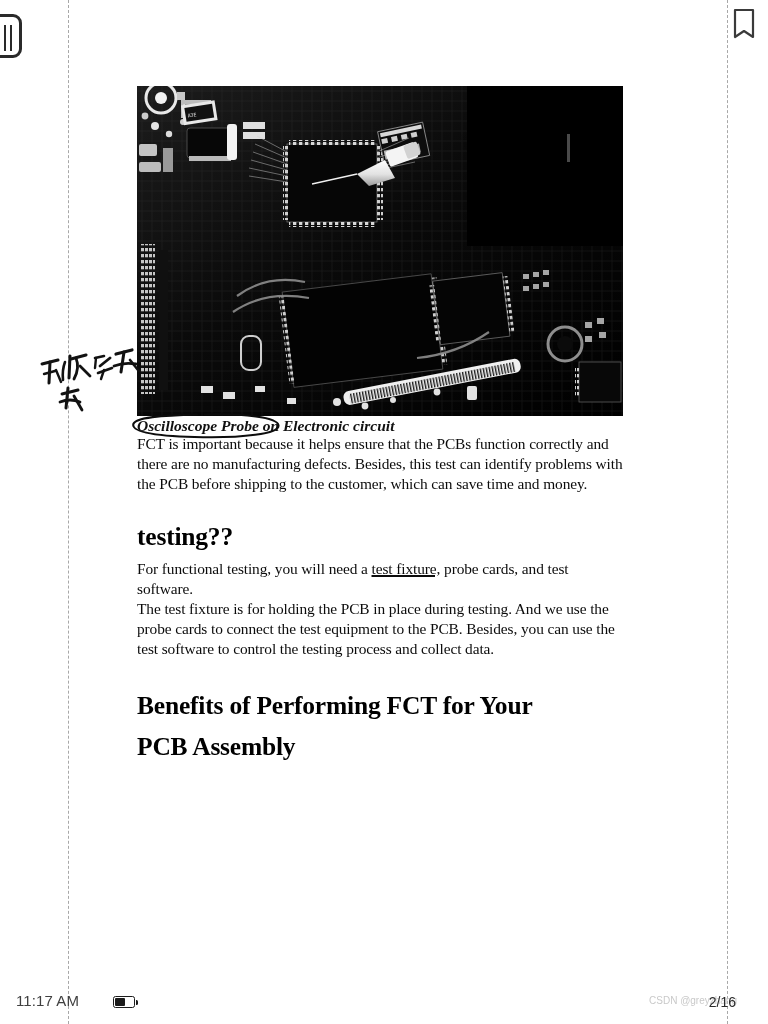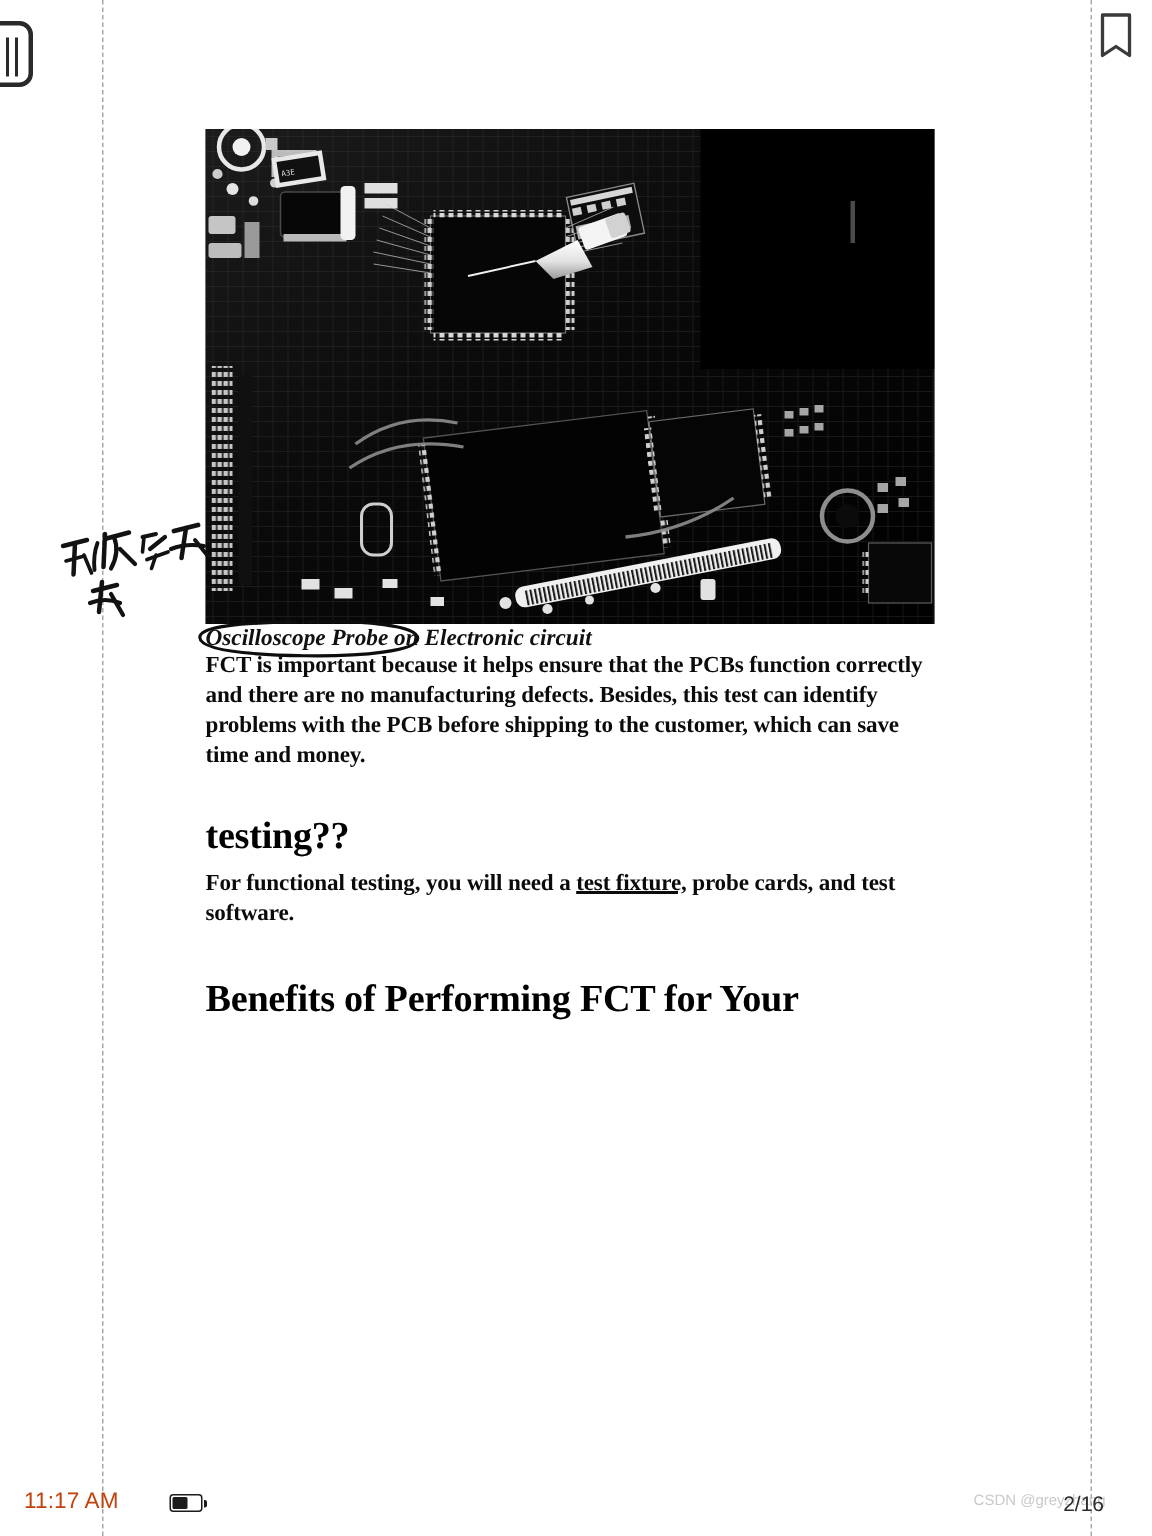--- a/index.html
+++ b/index.html
@@ -94,21 +94,21 @@
     left: -6px;
     top: -5px;
     width: 150px;
     height: 27px;
     z-index: 3;
     pointer-events: none;
   }
 
   p.body {
     font-family: "Liberation Serif", serif;
-    font-weight: bold;
+    font-weight: normal;
     font-size: 15.4px;
     line-height: 1.30;
     color: #0b0b0b;
     margin: 0;
     letter-spacing: -0.1px;
   }
   p.body.tight { margin-top: 0; }
   p.body.gap   { margin-top: 1px; }
 
   h2.heading {
@@ -142,21 +142,21 @@
     bottom: 0;
     width: 768px;
     height: 40px;
   }
   .clock {
     position: absolute;
     left: 16px;
     top: 8px;
     font-family: "Liberation Sans", sans-serif;
     font-size: 15px;
-    color: #c2410c;
+    color: #404040;
     letter-spacing: .1px;
   }
   .battery {
     position: absolute;
     left: 113px;
     top: 12px;
     width: 22px;
     height: 12px;
     border: 1.6px solid #1b1b1b;
     border-radius: 2.5px;
@@ -397,24 +397,26 @@
   </div>
 
   <p class="body tight">FCT is important because it helps ensure that the PCBs function correctly and there are no manufacturing defects. Besides, this test can identify problems with the PCB before shipping to the customer, which can save time and money.</p>
 
   <div class="spacer-lg"></div>
 
   <h2 class="heading">testing??</h2>
 
   <p class="body gap"><span>For functional testing, you will need a </span><span class="underlined">test fixture,</span><span> probe cards, and test software.</span></p>
 
+  <p class="body">The test fixture is for holding the PCB in place during testing. And we use the probe cards to connect the test equipment to the PCB. Besides, you can use the test software to control the testing process and collect data.</p>
 
   <div class="spacer-md"></div>
 
   <h2 class="heading">Benefits of Performing FCT for Your</h2>
+  <h2 class="heading">PCB Assembly</h2>
 
 </div>
 
 <div class="hand-note">
   <svg viewBox="0 0 108 78" xmlns="http://www.w3.org/2000/svg">
     <g fill="none" stroke="#121212" stroke-linecap="round" stroke-linejoin="round">
 
       <path d="M4 18 L20 14" stroke-width="3"></path>
       <path d="M12 16 L11 37" stroke-width="3"></path>
       <path d="M6 28 L17 25" stroke-width="2.4"></path>

